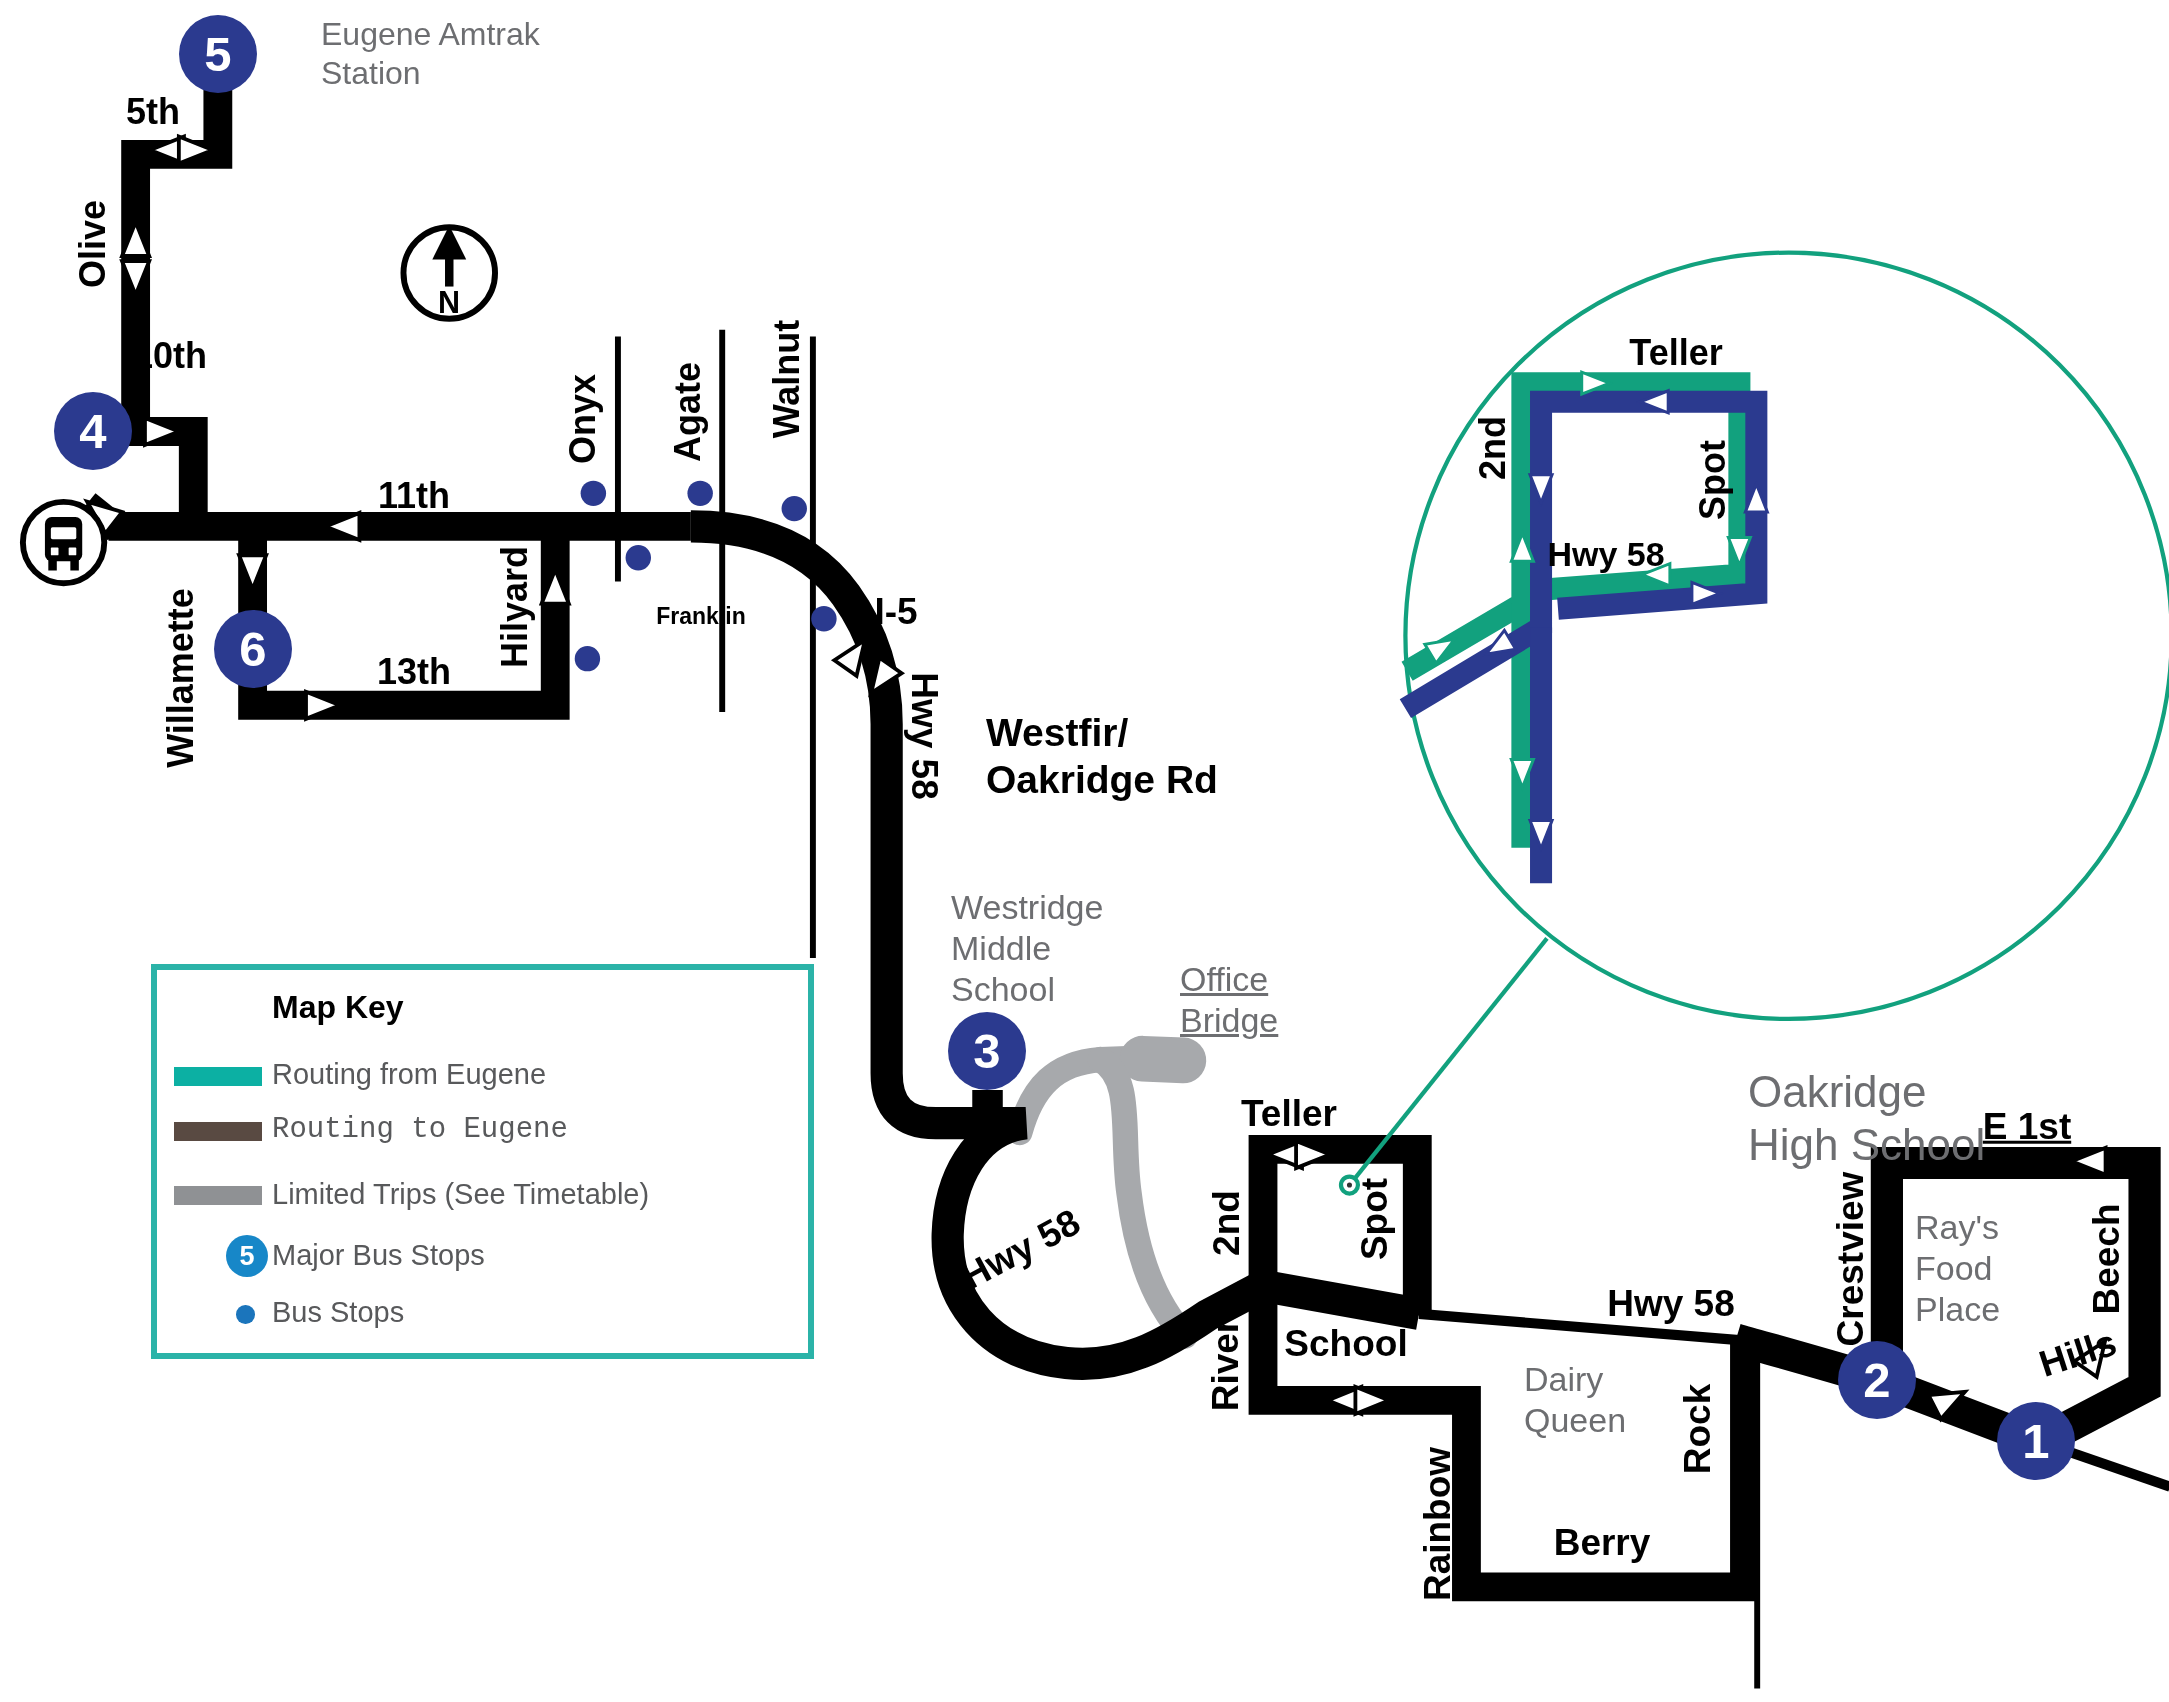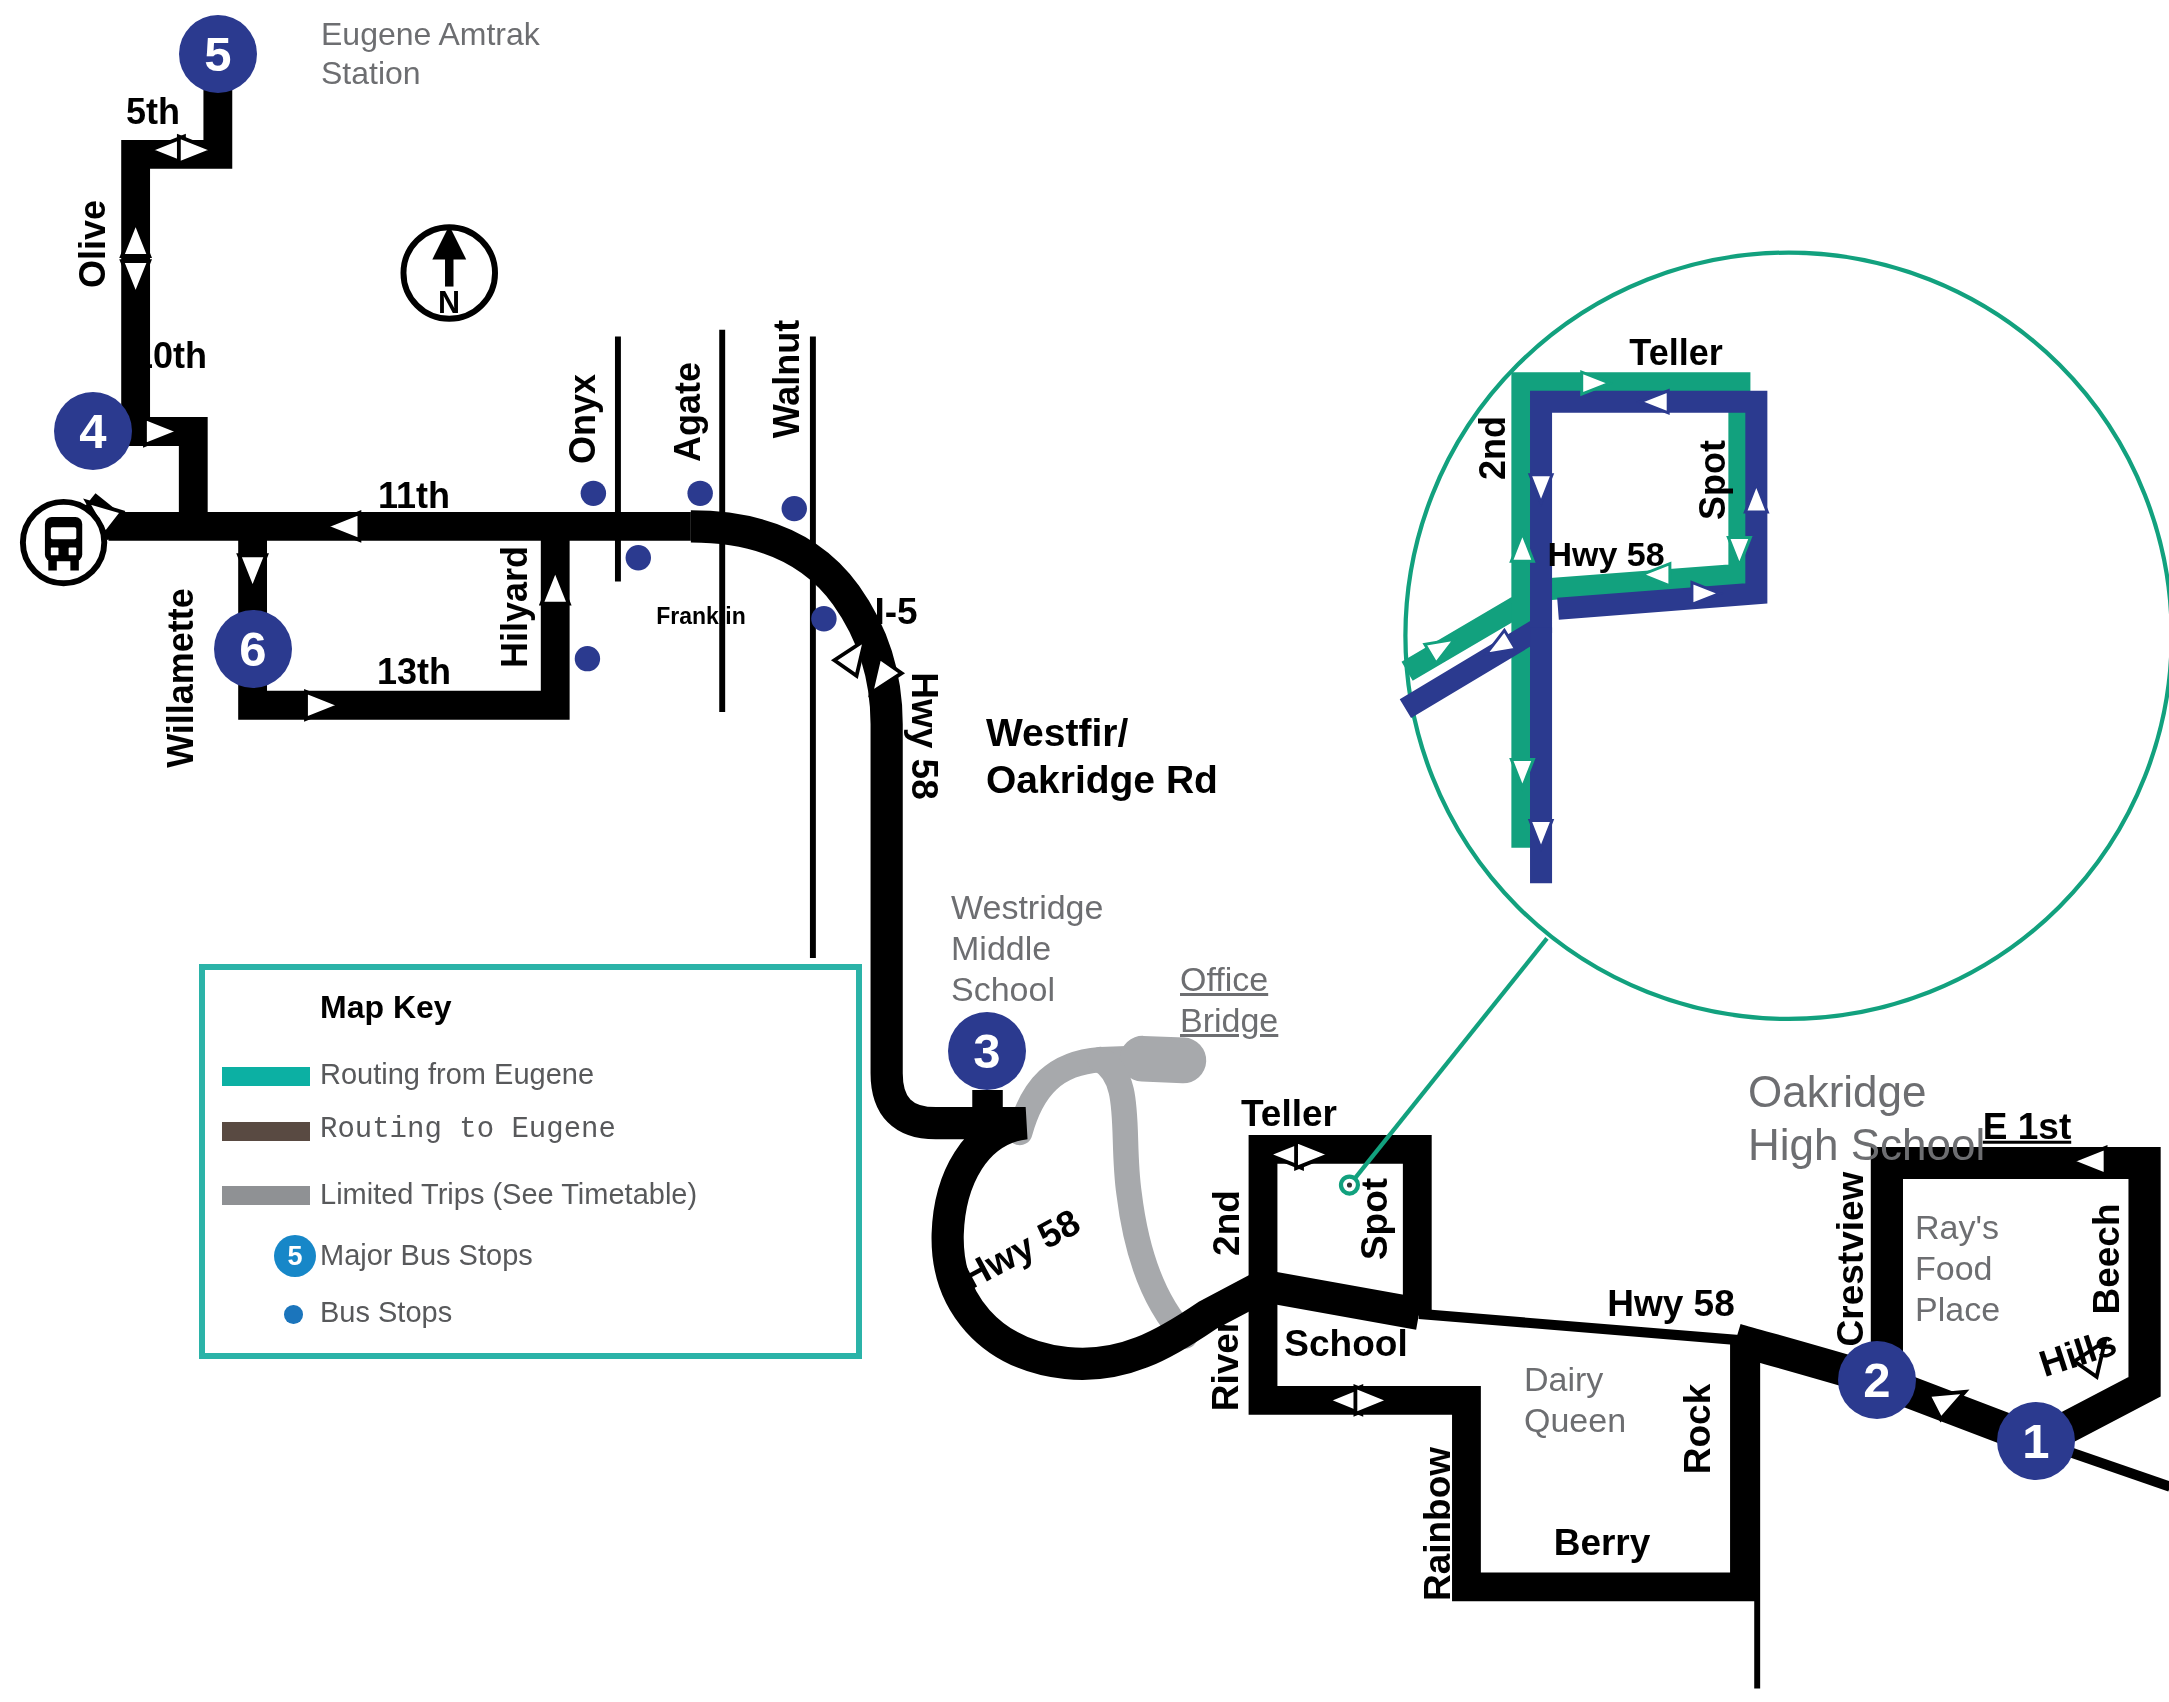--- a/index.html
+++ b/index.html
@@ -11,21 +11,21 @@
   .vert{position:absolute;color:#000;font-weight:bold;white-space:nowrap;
        transform:translate(-50%,-50%) rotate(-90deg);}
   .vcw{position:absolute;color:#000;font-weight:bold;white-space:nowrap;
        transform:translate(-50%,-50%) rotate(90deg);}
   .gblock{position:absolute;color:#6D6E71;font-weight:normal;white-space:pre-line;line-height:1.2;}
   .bblock{position:absolute;color:#000;font-weight:bold;white-space:pre-line;line-height:1.2;}
   .stop{position:absolute;width:78px;height:78px;border-radius:50%;background:#2B3A8F;color:#fff;
        font-weight:bold;font-size:49px;display:flex;align-items:center;justify-content:center;
        transform:translate(-50%,-50%);}
   #key{position:absolute;left:151px;top:964px;width:663px;height:395px;border:6px solid #2BB3A8;
-       background:#fff;box-sizing:border-box;margin-left:48px;}
+       background:#fff;box-sizing:border-box;}
   #key .ktitle{position:absolute;left:115px;top:18.6px;font-size:32px;font-weight:bold;color:#000;}
   #key .kswatch{position:absolute;left:17px;width:88px;height:18.6px;}
   #key .klabel{position:absolute;left:115px;font-size:29px;color:#58595B;white-space:nowrap;}
   #key .kbadge{position:absolute;left:69px;top:265px;width:42px;height:42px;border-radius:50%;
        background:#1787C8;color:#fff;font-size:27px;font-weight:bold;display:flex;
        align-items:center;justify-content:center;}
   #key .kdot{position:absolute;left:79px;top:335px;width:18.6px;height:18.6px;border-radius:50%;background:#1B75BC;}
 </style>
 </head>
 <body>

